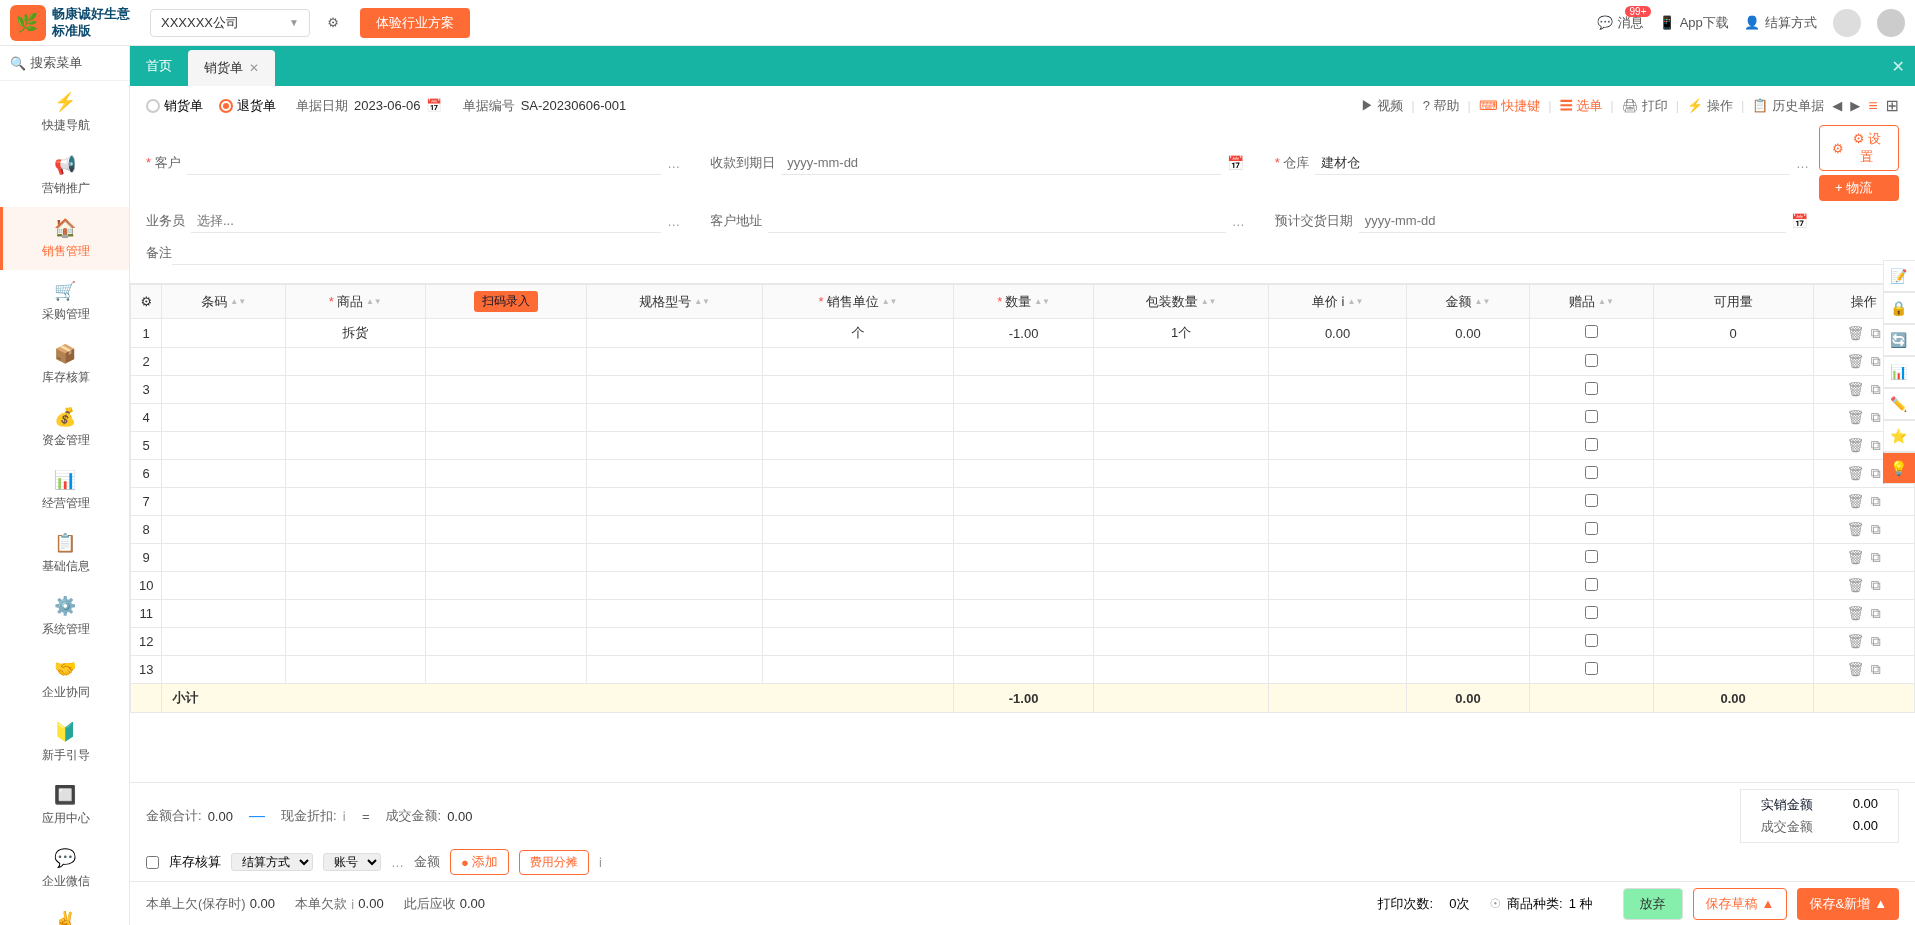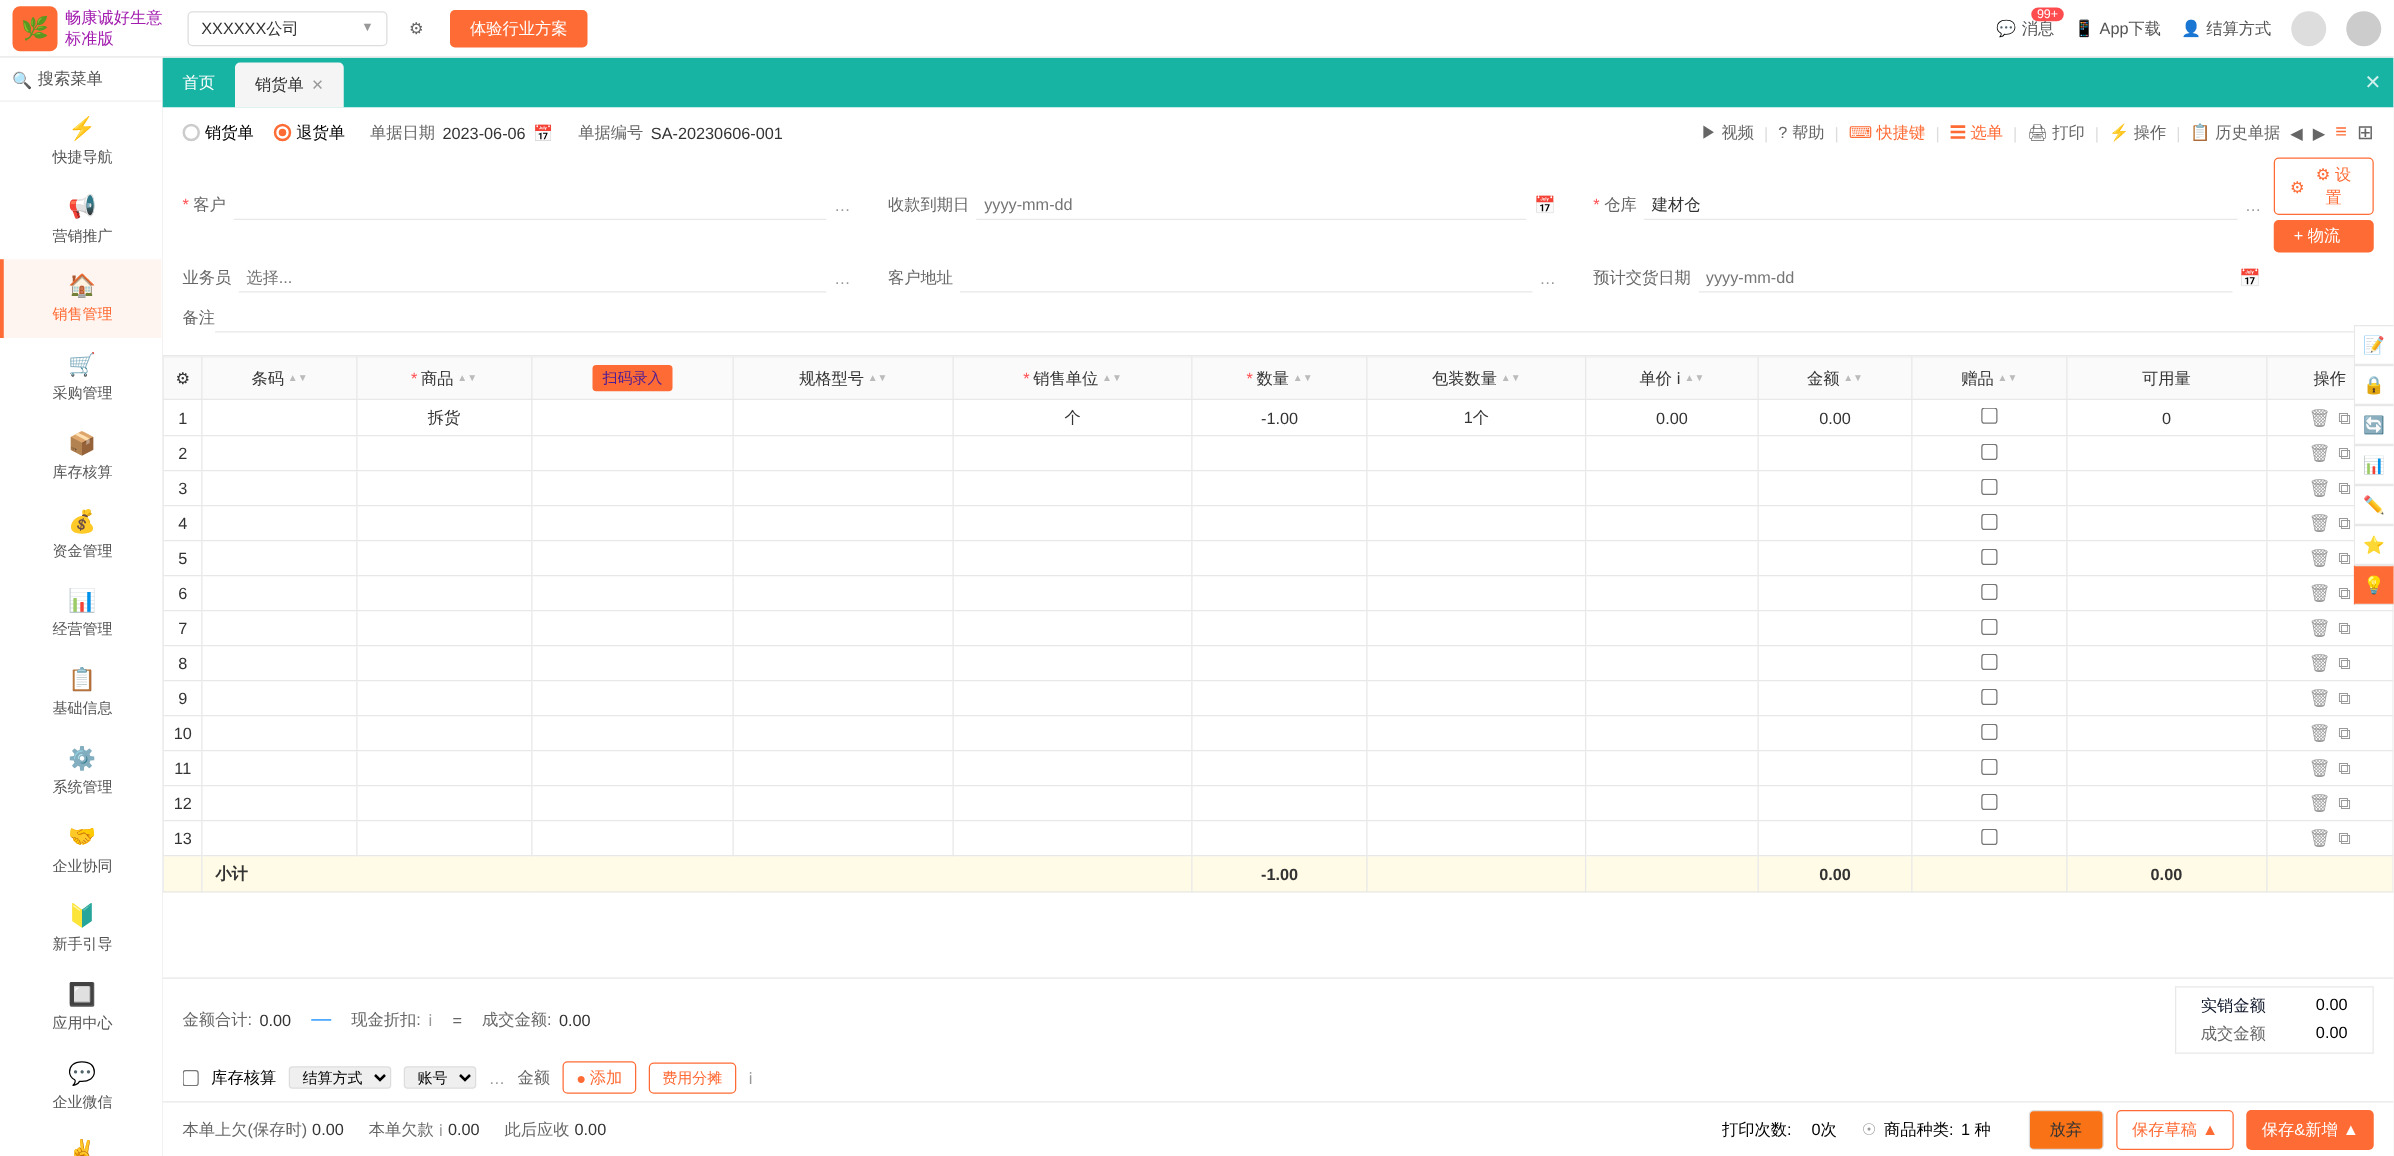--- a/index.html
+++ b/index.html
@@ -2,21 +2,21 @@
 <html><head>
   <meta charset="utf-8">
   <style>
     * { box-sizing: border-box; margin: 0; padding: 0; font-family: 'Microsoft YaHei', Arial, sans-serif; font-size: 13px; }
     body { background: #f5f5f5; width: 1915px; height: 925px; overflow: hidden; display: flex; flex-direction: column; }
 
     
     .top-bar { height: 46px; background: #fff; display: flex; align-items: center; padding: 0 10px; border-bottom: 1px solid #e8e8e8; flex-shrink: 0; }
     .brand-logo { display: flex; align-items: center; gap: 6px; width: 130px; }
     .brand-icon { width: 36px; height: 36px; background: #ff6b35; border-radius: 6px; display: flex; align-items: center; justify-content: center; color: white; font-size: 18px; }
-    .brand-text { font-size: 12px; color: #a21caf; line-height: 1.3; font-weight: normal; }
+    .brand-text { font-size: 12px; color: #0c4a6e; line-height: 1.3; font-weight: bold; }
     .company-selector { display: flex; align-items: center; gap: 6px; border: 1px solid #ddd; border-radius: 4px; padding: 4px 10px; min-width: 160px; cursor: pointer; margin-left: 10px; }
     .company-name { font-size: 13px; color: #333; }
     .chevron-down { font-size: 10px; color: #999; margin-left: auto; }
     .settings-icon-btn { width: 30px; height: 30px; display: flex; align-items: center; justify-content: center; cursor: pointer; margin-left: 8px; color: #666; }
     .trial-btn { background: #ff6b35; color: white; border: none; border-radius: 4px; padding: 6px 16px; cursor: pointer; font-size: 13px; margin-left: 12px; }
     .top-right { margin-left: auto; display: flex; align-items: center; gap: 16px; }
     .top-right-item { display: flex; align-items: center; gap: 4px; cursor: pointer; color: #555; font-size: 13px; position: relative; }
     .badge { background: #ff4d4f; color: white; border-radius: 10px; padding: 0 5px; font-size: 10px; position: absolute; top: -8px; right: -8px; min-width: 18px; text-align: center; }
     .avatar { width: 28px; height: 28px; border-radius: 50%; background: #ddd; }
 
@@ -65,21 +65,21 @@
     .field-calendar { color: #999; cursor: pointer; font-size: 14px; }
     .set-btn { background: white; border: 1px solid #ff6b35; color: #ff6b35; border-radius: 4px; padding: 4px 12px; cursor: pointer; font-size: 13px; display: flex; align-items: center; gap: 4px; }
     .flow-btn { background: #ff6b35; color: white; border: none; border-radius: 4px; padding: 4px 12px; cursor: pointer; font-size: 13px; display: flex; align-items: center; gap: 4px; }
 
     
     .table-container { flex: 1; overflow: auto; background: #fff; }
     .data-table { width: 100%; border-collapse: collapse; }
     .data-table th { background: #fafafa; border: 1px solid #e8e8e8; padding: 6px 8px; color: #333; font-weight: normal; white-space: nowrap; text-align: center; }
     .data-table td { border: 1px solid #e8e8e8; padding: 5px 8px; color: #333; text-align: center; }
     .row-num { color: #999; width: 30px; }
-    .scan-btn { background: #ff6b35; color: #4c1d95; border: none; border-radius: 3px; padding: 2px 8px; cursor: pointer; font-size: 12px; }
+    .scan-btn { background: #ff6b35; color: #0f172a; border: none; border-radius: 3px; padding: 2px 8px; cursor: pointer; font-size: 12px; }
     .qty-red { color: #ff4d4f; }
     .subtotal-row td { background: #fffbe6; font-weight: bold; }
     .checkbox-cell { text-align: center; }
     .action-icons { display: flex; gap: 6px; justify-content: center; }
     .action-icon { cursor: pointer; color: #999; font-size: 14px; }
 
     
     .bottom-area { background: #fff; border-top: 1px solid #e8e8e8; padding: 6px 16px; flex-shrink: 0; }
     .summary-row { display: flex; align-items: center; gap: 16px; margin-bottom: 6px; }
     .summary-item { display: flex; align-items: center; gap: 6px; color: #333; }
@@ -92,21 +92,21 @@
     .add-btn { background: white; border: 1px solid #ff6b35; color: #ff6b35; border-radius: 4px; padding: 3px 10px; cursor: pointer; font-size: 12px; display: flex; align-items: center; gap: 3px; }
     .expense-btn { background: white; border: 1px solid #ff6b35; color: #ff6b35; border-radius: 4px; padding: 3px 10px; cursor: pointer; font-size: 12px; }
 
     
     .status-bar { height: 44px; background: #fff; border-top: 1px solid #e8e8e8; display: flex; align-items: center; padding: 0 16px; flex-shrink: 0; gap: 20px; }
     .status-item { display: flex; align-items: center; gap: 4px; color: #333; font-size: 13px; }
     .status-label { color: #666; }
     .print-info { margin-left: auto; display: flex; align-items: center; gap: 16px; }
     .product-type { display: flex; align-items: center; gap: 6px; }
     .action-buttons { display: flex; gap: 10px; margin-left: 10px; }
-    .abandon-btn { background: #f97316; border: 1px solid #ddd; color: #333; border-radius: 4px; padding: 6px 16px; cursor: pointer; font-size: 13px; }
+    .abandon-btn { background: #86efac; border: 1px solid #ddd; color: #333; border-radius: 4px; padding: 6px 16px; cursor: pointer; font-size: 13px; }
     .save-draft-btn { background: white; border: 1px solid #ff6b35; color: #ff6b35; border-radius: 4px; padding: 6px 12px; cursor: pointer; font-size: 13px; display: flex; align-items: center; gap: 4px; }
     .save-new-btn { background: #ff6b35; color: white; border: none; border-radius: 4px; padding: 6px 12px; cursor: pointer; font-size: 13px; display: flex; align-items: center; gap: 4px; }
     .float-btn { width: 32px; height: 32px; background: white; border: 1px solid #e8e8e8; border-right: none; display: flex; align-items: center; justify-content: center; cursor: pointer; color: #666; font-size: 14px; }
     .float-btn.orange-bg { background: #ff6b35; color: white; }
 
     .th-sort { display: flex; align-items: center; justify-content: center; gap: 3px; }
     .sort-icon { display: flex; flex-direction: column; font-size: 8px; line-height: 1; color: #bbb; }
   </style>
 </head>
 <body>

